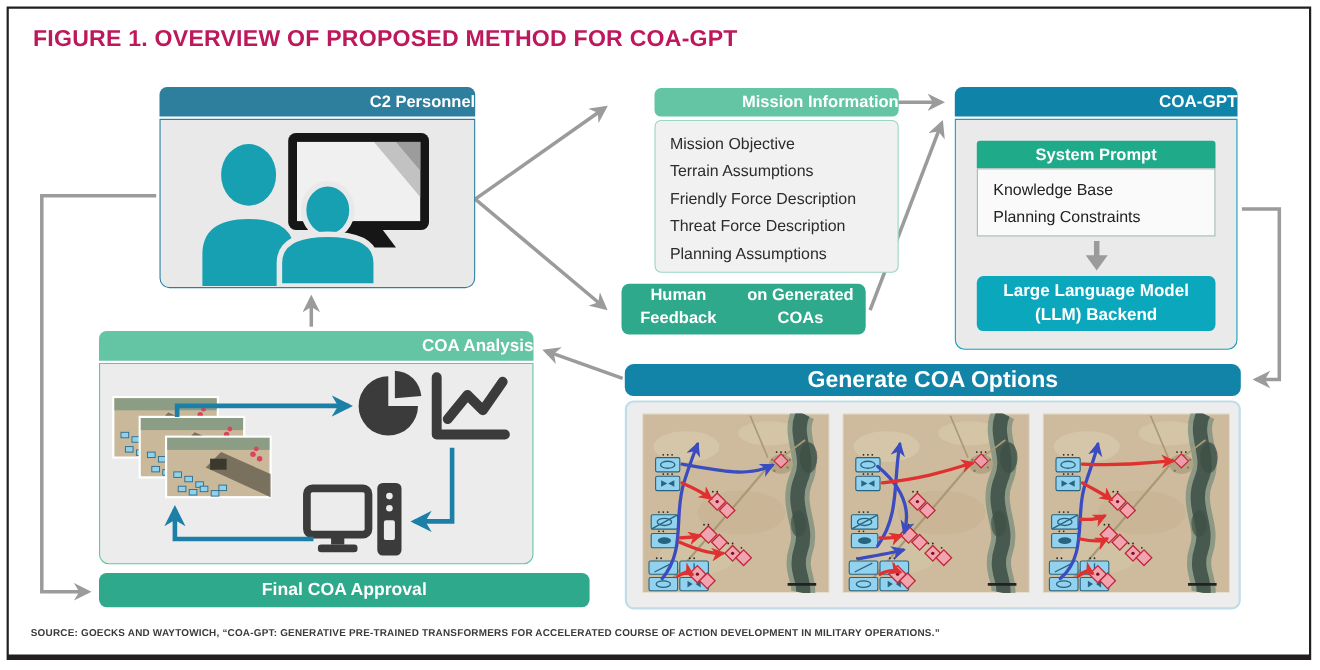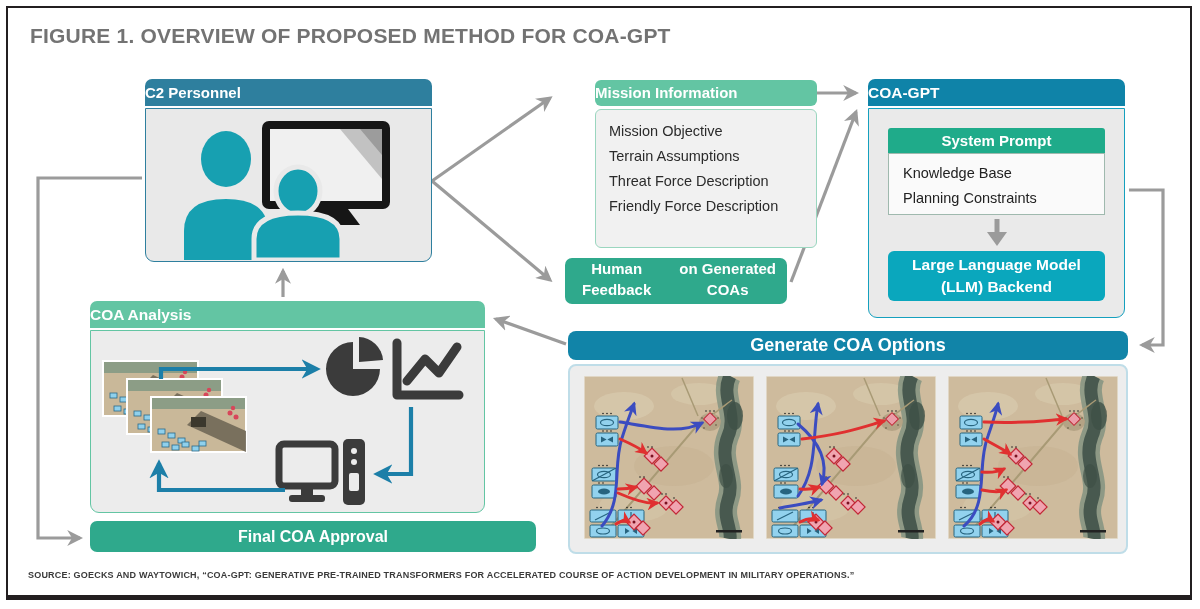--- a/index.html
+++ b/index.html
@@ -1,27 +1,27 @@
 <!DOCTYPE html>
 <html><head>
 <meta charset="utf-8">
 <style>
   html,body{margin:0;padding:0;background:#ffffff;}
   .canvas{position:relative;width:1200px;height:609px;background:#ffffff;overflow:hidden;
           font-family:"Liberation Sans", sans-serif;}
   .frame{position:absolute;left:6px;top:6px;width:1186px;height:594px;box-sizing:border-box;
          border:2px solid #231f20;border-bottom-width:5px;background:#fff;}
   .fig-title{position:absolute;left:30px;top:24px;font-size:21px;font-weight:700;
-             letter-spacing:.2px;color:#737373;white-space:nowrap;}
+             letter-spacing:.2px;color:#be185d;white-space:nowrap;}
   .source{position:absolute;left:28px;top:570px;font-size:9px;font-weight:700;
           letter-spacing:.2px;color:#3a3a3a;white-space:nowrap;}
 
   svg.connectors{position:absolute;left:0;top:0;z-index:1;}
   .box{position:absolute;z-index:2;}
-  .hdr{color:#fff;font-weight:700;text-align:left;}
+  .hdr{color:#fff;font-weight:700;text-align:right;}
   .body-panel{box-sizing:border-box;}
 
   
   .c2{left:145px;top:79px;width:287px;}
   .c2 .hdr{height:27px;line-height:27px;font-size:15px;background:#2E7F9E;border-radius:7px 7px 0 0;}
   .c2 .body-panel{margin-top:2px;height:154px;background:#E9E9E9;border:1.5px solid #2E7F9E;
                   border-radius:0 0 9px 9px;overflow:hidden;text-align:center;}
 
   
   .mission{left:565px;top:80px;width:222px;padding-left:30px;}
@@ -56,21 +56,21 @@
   .analysis .hdr{height:27px;line-height:27px;font-size:15.5px;background:#63C5A3;border-radius:7px 7px 0 0;}
   .analysis .body-panel{margin-top:2px;height:183px;background:#ECECEC;border:1.5px solid #63C5A3;
                         border-radius:0 0 9px 9px;position:relative;overflow:hidden;}
 
   
   .approval{left:90px;top:521px;width:446px;height:31px;background:#2FA98C;border-radius:7px;
             color:#fff;font-weight:700;font-size:16px;text-align:center;line-height:31px;}
 
   
   .generate-hdr{left:568px;top:331px;width:560px;height:29px;background:#1184A8;border-radius:8px;
-                color:#fff;font-weight:700;font-size:18px;text-align:center;line-height:29px;}
+                color:#fff;font-weight:700;font-size:21px;text-align:center;line-height:29px;}
   .generate-body{left:568px;top:364px;width:560px;height:190px;background:#EDEDED;
                  border:2px solid #BFDDE8;border-radius:8px;box-sizing:border-box;}
   .coa-map{position:absolute;top:10px;}
   .coa-map.m1{left:14px;} .coa-map.m2{left:196px;} .coa-map.m3{left:378px;}
 </style>
 </head>
 <body>
 
 <div class="canvas">
   <div class="frame"></div>
@@ -258,22 +258,23 @@
       </svg>
     </div>
   </div>
 
   <div class="box mission">
     <div class="hdr">Mission Information</div>
     <div class="body-panel">
       <ul>
         <li>Mission Objective</li>
         <li>Terrain Assumptions</li>
+        <li>Friendly Force Description</li>
         <li>Threat Force Description</li>
-        <li>Friendly Force Description</li>
+        <li>Planning Assumptions</li>
       </ul>
     </div>
   </div>
 
   <div class="box feedback">
     <span>Human Feedback</span>
     <span>on Generated COAs</span>
   </div>
 
   <div class="box coagpt">

